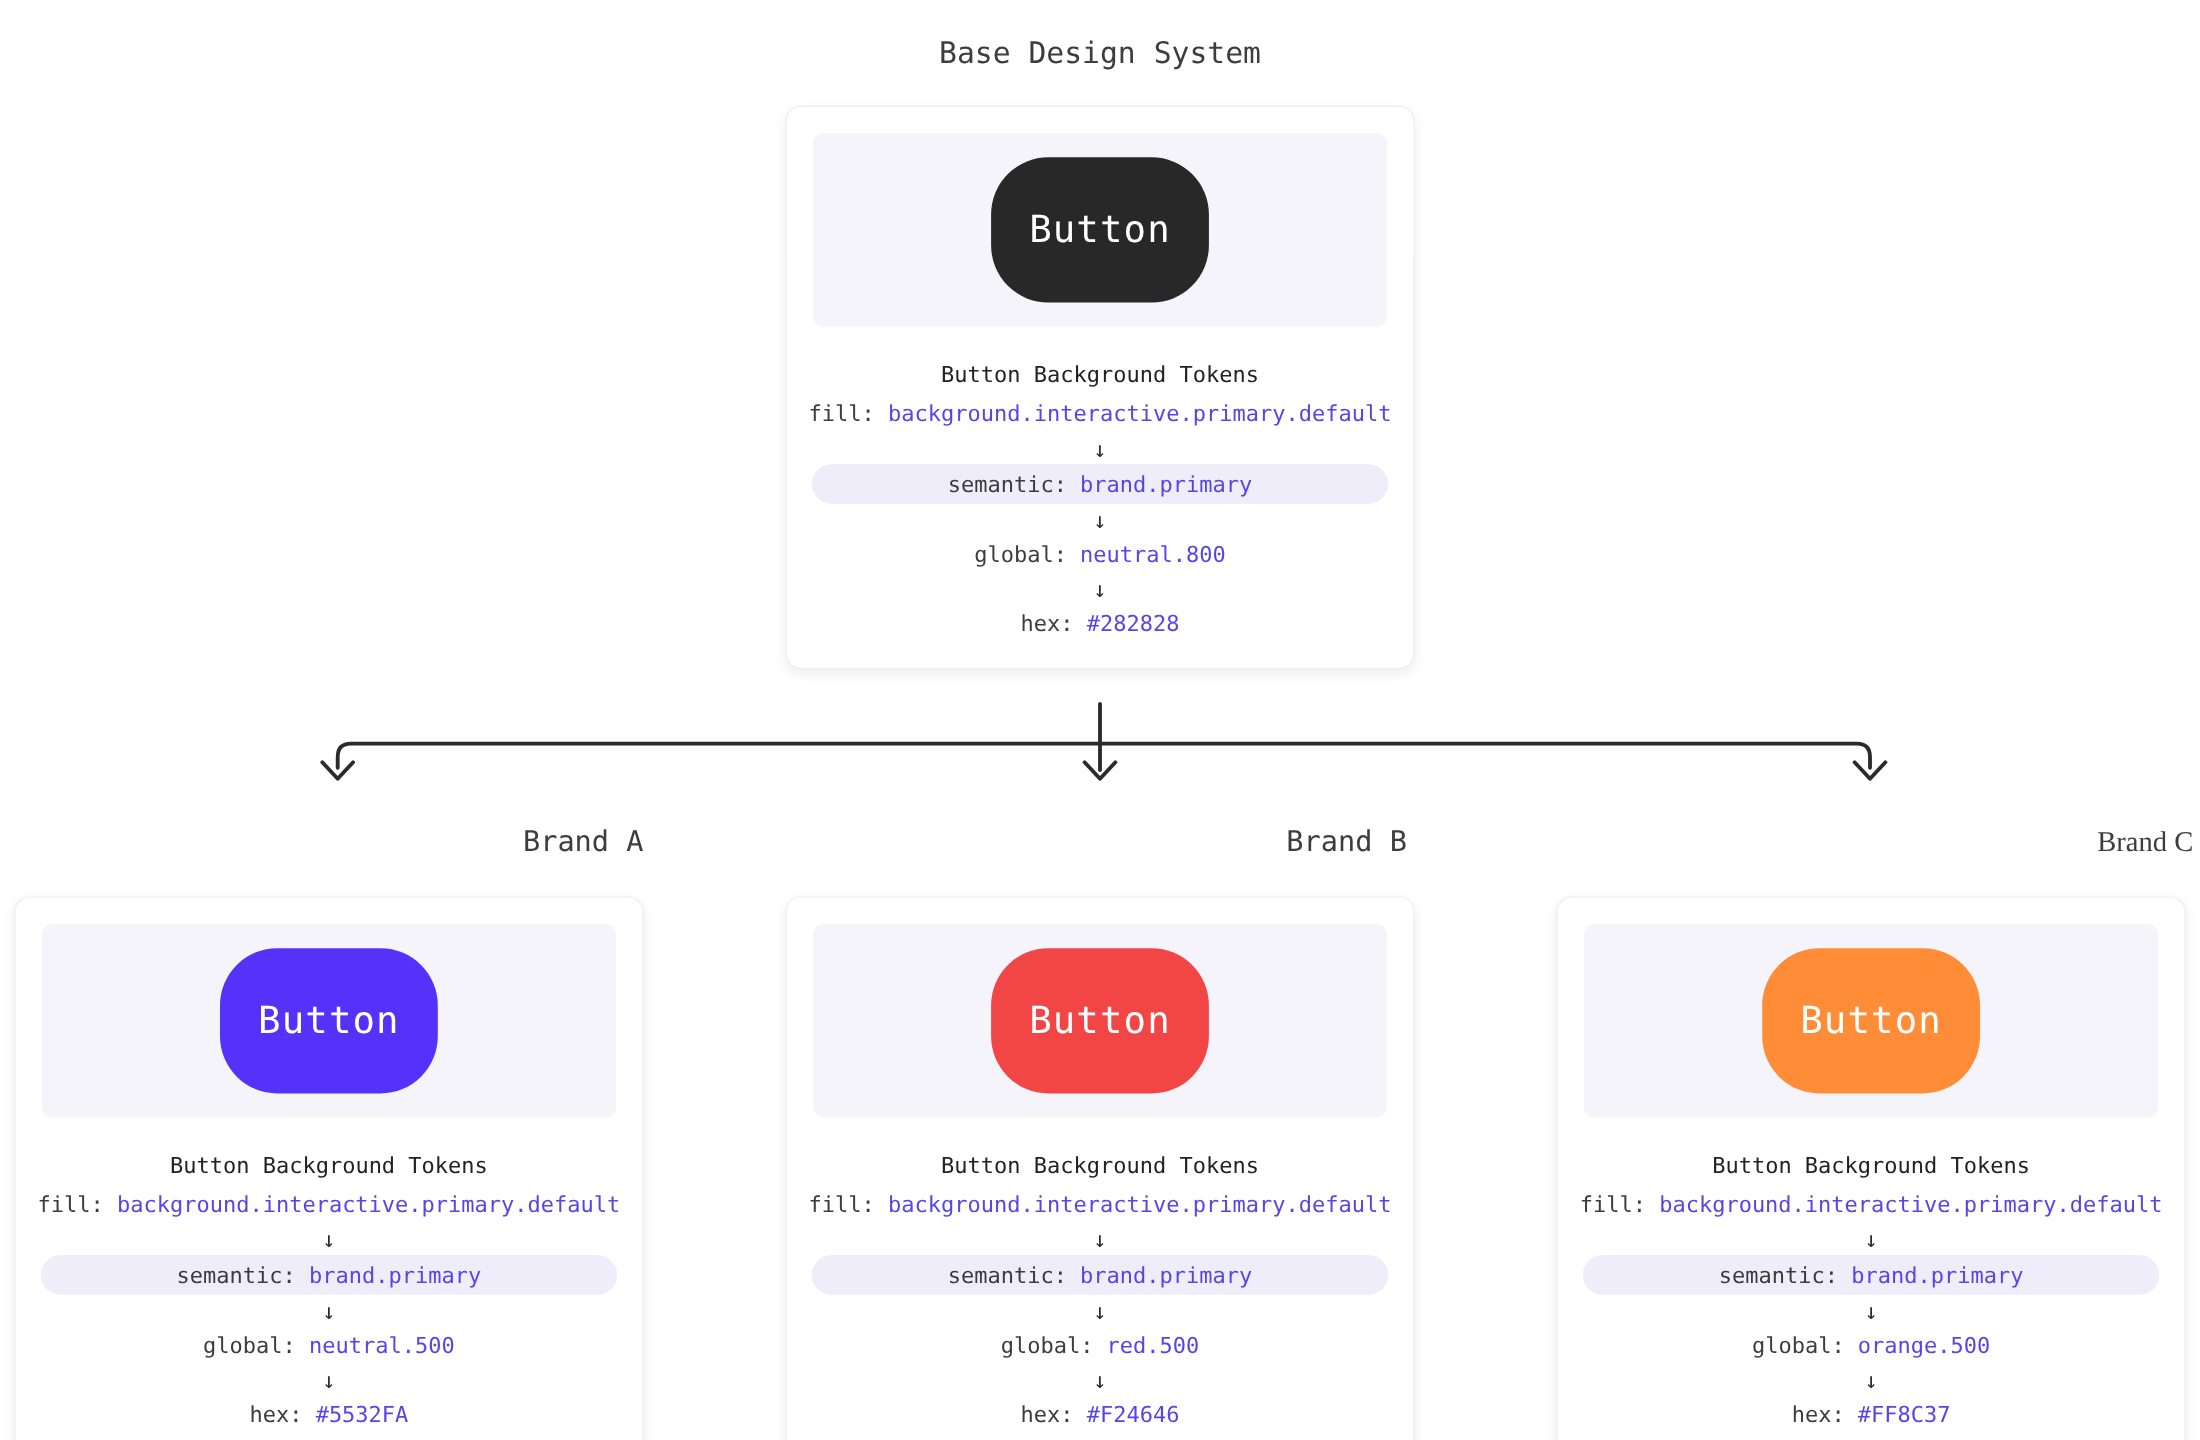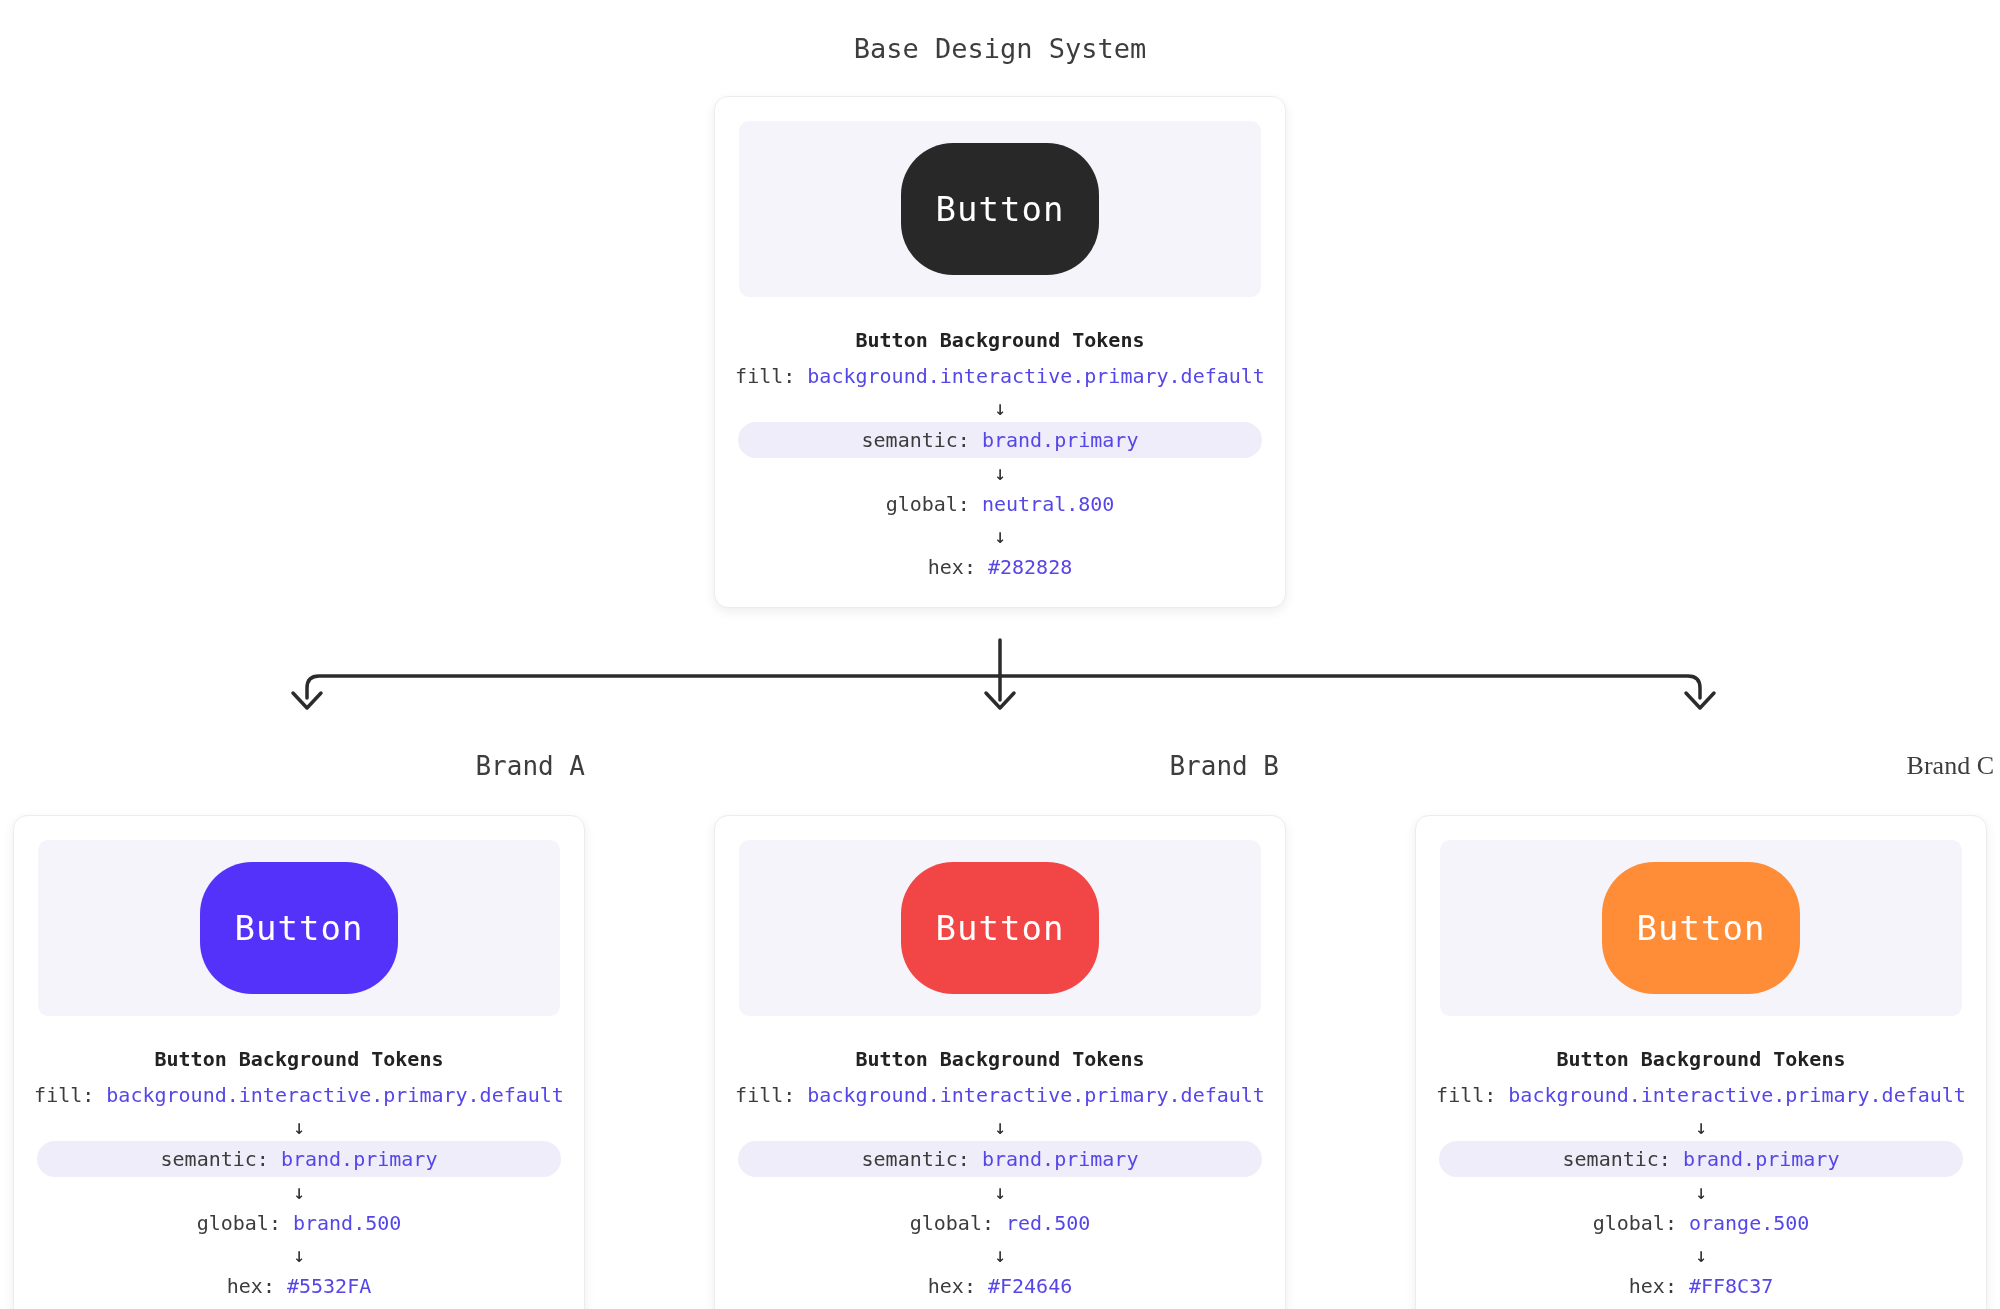--- a/index.html
+++ b/index.html
@@ -38,21 +38,21 @@
     width:198px; height:132px; border-radius:52px;
     color:var(--button-text,#ffffff);
     font-size:34px; letter-spacing:1px;
     display:flex; align-items:center; justify-content:center;
     border:none; cursor:pointer;
     font-family:"DejaVu Sans Mono","Liberation Mono",monospace;
   }
 
   .card-heading {
     margin-top:30px; text-align:center;
-    font-weight:bold; font-size:20px; line-height:26px;
+    font-weight:normal; font-size:20px; line-height:26px;
     color:var(--heading-text,#222222);
   }
   .rows { margin-top:6px; display:flex; flex-direction:column; align-items:center; }
   .token-row {
     height:34px; display:flex; align-items:center; justify-content:center;
     font-size:20px; white-space:pre;
   }
   .token-row .key { color:var(--key-text,#3c3c3c); }
   .token-row .val { color:var(--token-value-text,#5546e8); margin-left:12px; }
   .token-row.highlight {
@@ -133,21 +133,21 @@
     <div class="rows">
       <div class="token-row">
         <span class="key">fill:</span><span class="val">background.interactive.primary.default</span>
       </div>
       <div class="flow-arrow">↓</div>
       <div class="token-row highlight">
         <span class="key">semantic:</span><span class="val">brand.primary</span>
       </div>
       <div class="flow-arrow">↓</div>
       <div class="token-row">
-        <span class="key">global:</span><span class="val">brand.500</span>
+        <span class="key">global:</span><span class="val">neutral.500</span>
       </div>
       <div class="flow-arrow">↓</div>
       <div class="token-row">
         <span class="key">hex:</span><span class="val">#5532FA</span>
       </div>
     </div>
   </div>
 
   <div class="card card-brand-b">
     <div class="panel">

